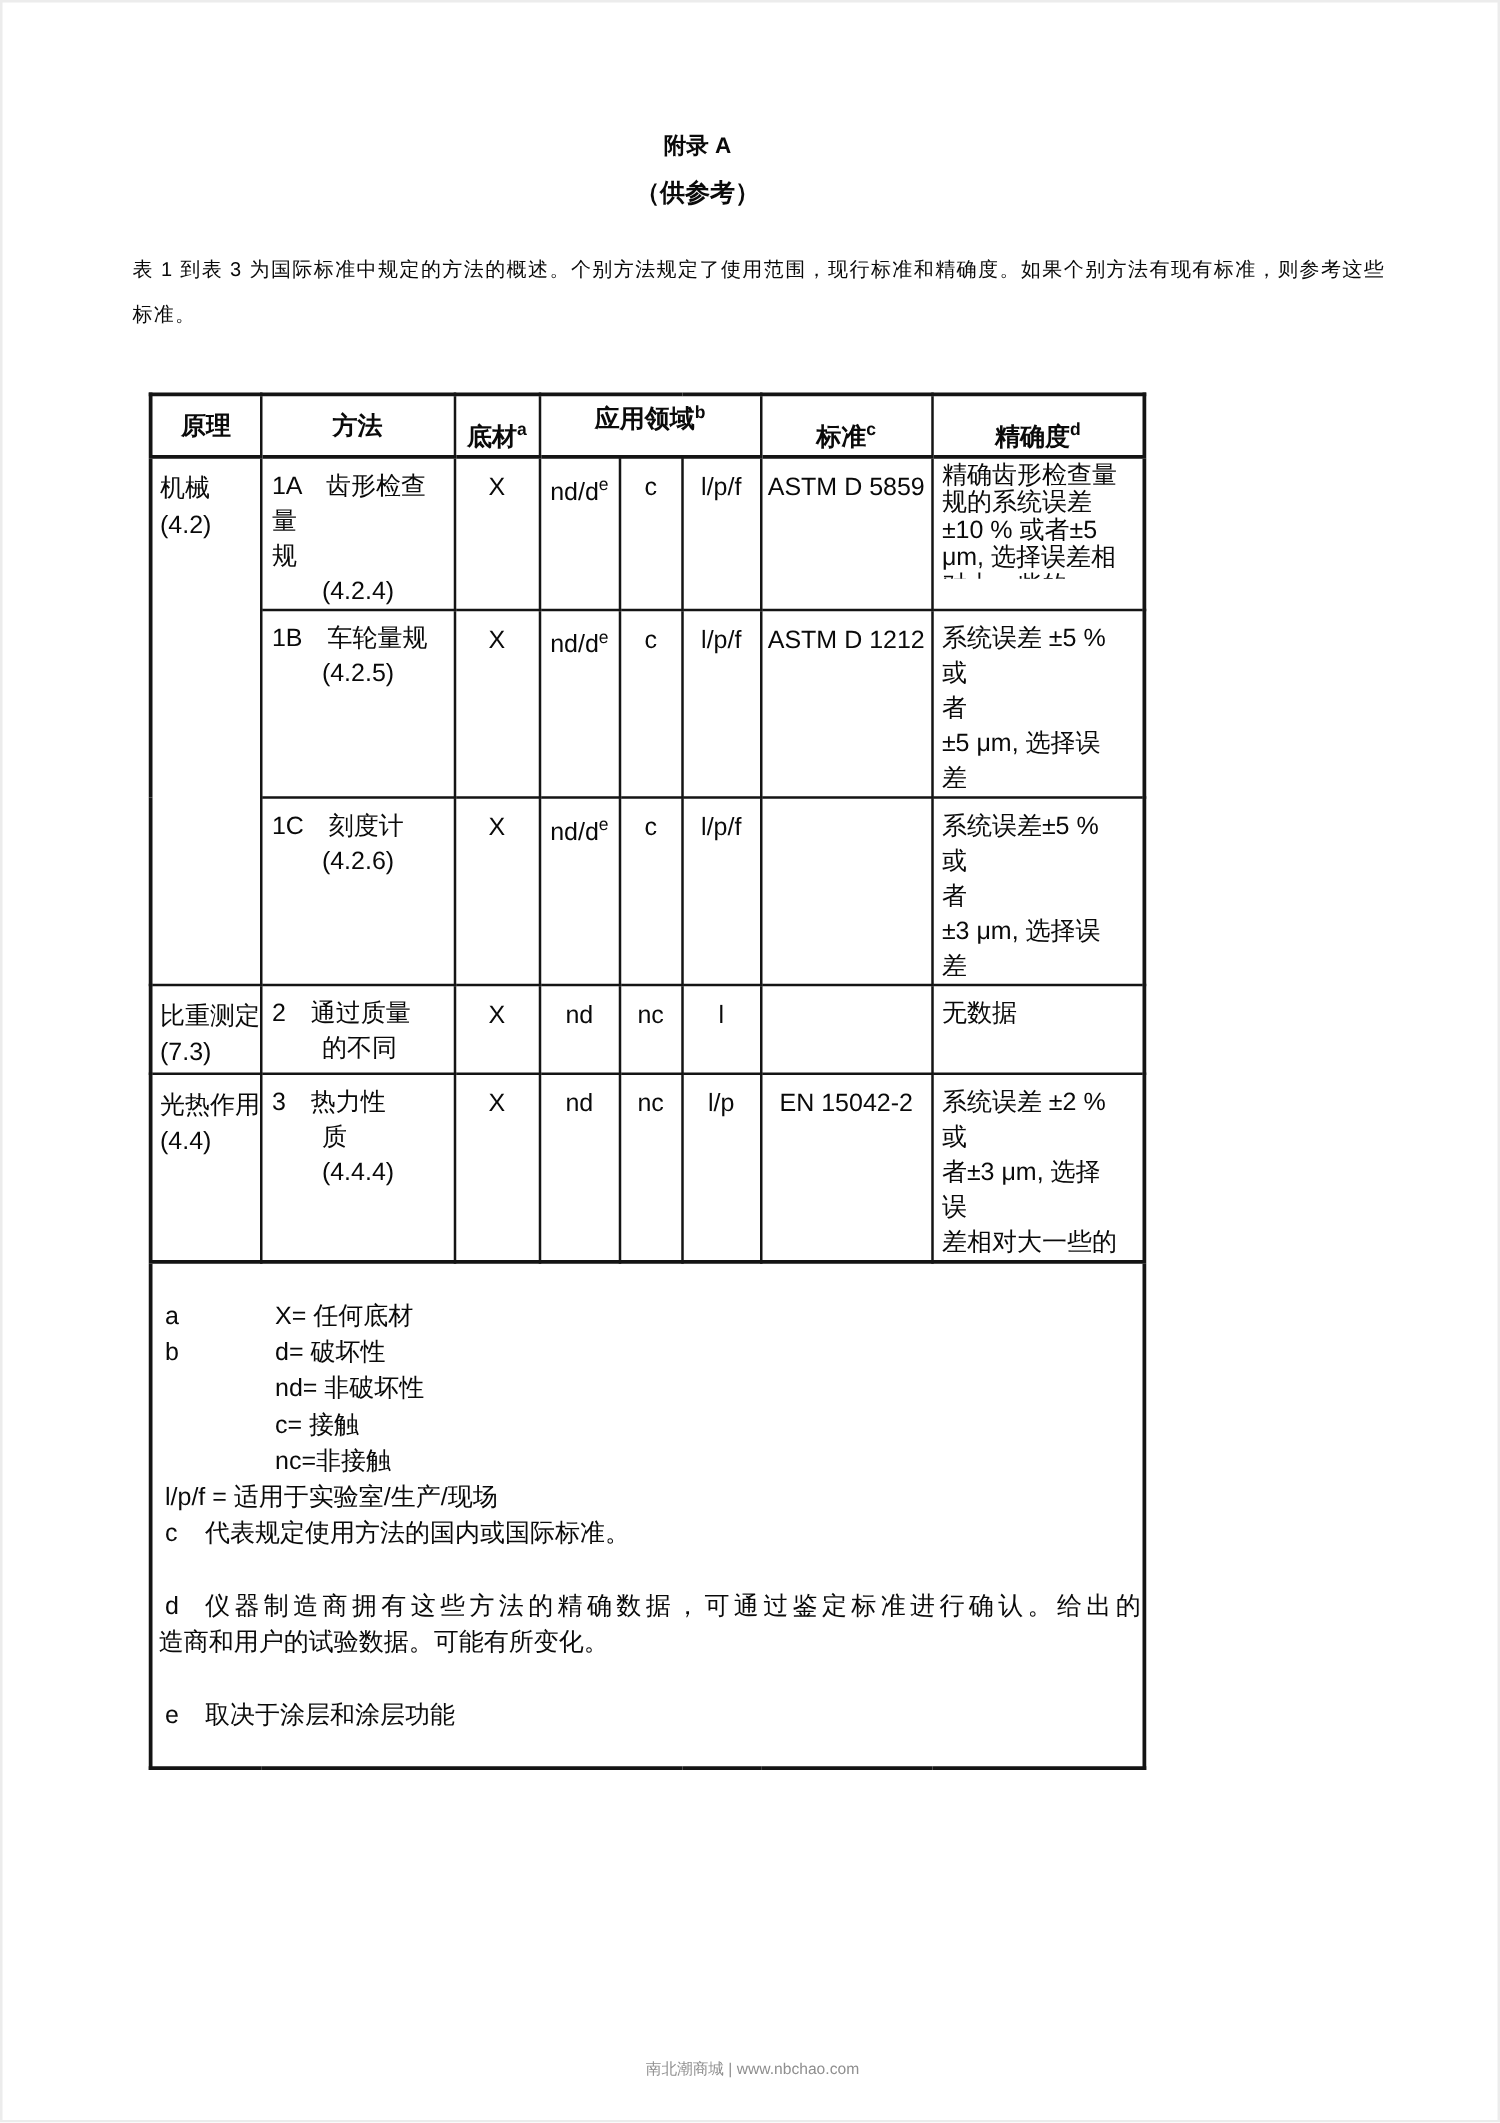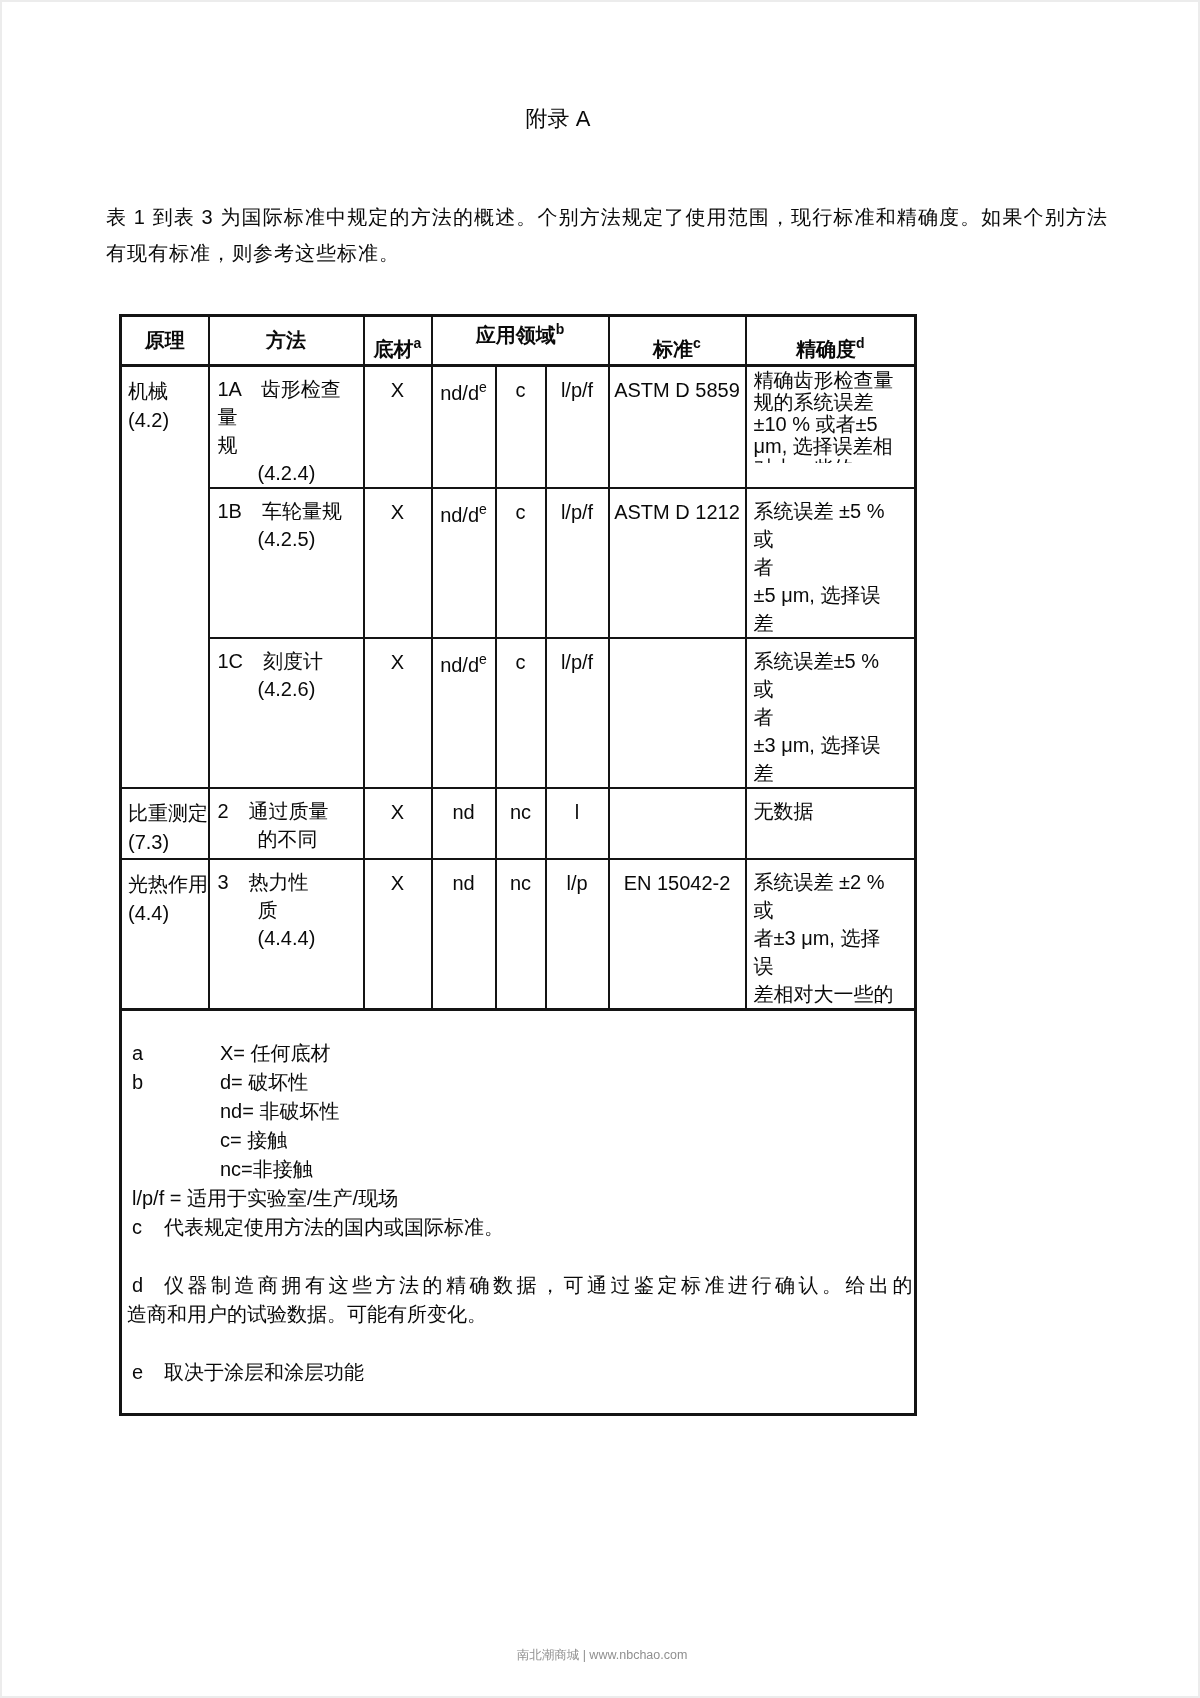--- a/index.html
+++ b/index.html
@@ -7,26 +7,26 @@
   body {
     width:1200px; height:1698px;
     font-family:"Liberation Sans","DejaVu Sans",sans-serif;
     color:#0a0a0a;
   }
   .page {
     position:relative; width:1200px; height:1698px;
     background:#ffffff; border:2px solid #ececec; overflow:hidden;
   }
   .center-block { position:absolute; left:0; width:1112px; text-align:center; }
-  .title    { top:102px; font-size:22px; font-weight:normal; }
+  .title    { top:102px; font-size:18px; font-weight:bold; }
   .subtitle { top:139px; font-size:20px; font-weight:bold; }
   .heading  { top:175px; font-size:21px; font-weight:bold; }
   .intro {
     position:absolute; top:197px; left:104px; width:1002px;
-    font-size:20px; line-height:36px; letter-spacing:1px; text-align:justify;
+    font-size:16px; line-height:36px; letter-spacing:1px; text-align:justify;
   }
   .caption { top:284px; font-size:20px; }
 
   .table-wrap { position:absolute; top:312px; left:117px; }
   table {
     border-collapse:collapse; table-layout:fixed; width:795px;
     border:3px solid #141414; font-size:20px;
   }
   td { border:2px solid #141414; vertical-align:top; overflow:hidden; }
 
@@ -69,20 +69,21 @@
     position:absolute; top:1645px; left:0; width:1200px;
     text-align:center; font-size:12.5px; color:#8f8f8f;
   }
 </style>
 </head>
 <body>
 
 <div class="page">
 
   <div class="center-block title">附录 A</div>
+  <div class="center-block subtitle">（供参考）</div>
   <div class="intro">表 1 到表 3 为国际标准中规定的方法的概述。个别方法规定了使用范围，现行标准和精确度。如果个别方法有现有标准，则参考这些标准。</div>
 
   <div class="table-wrap">
     <table>
       <colgroup>
         <col style="width:88px">
           <col style="width:155px">
           <col style="width:68px">
         <col style="width:64px">
           <col style="width:50px">

